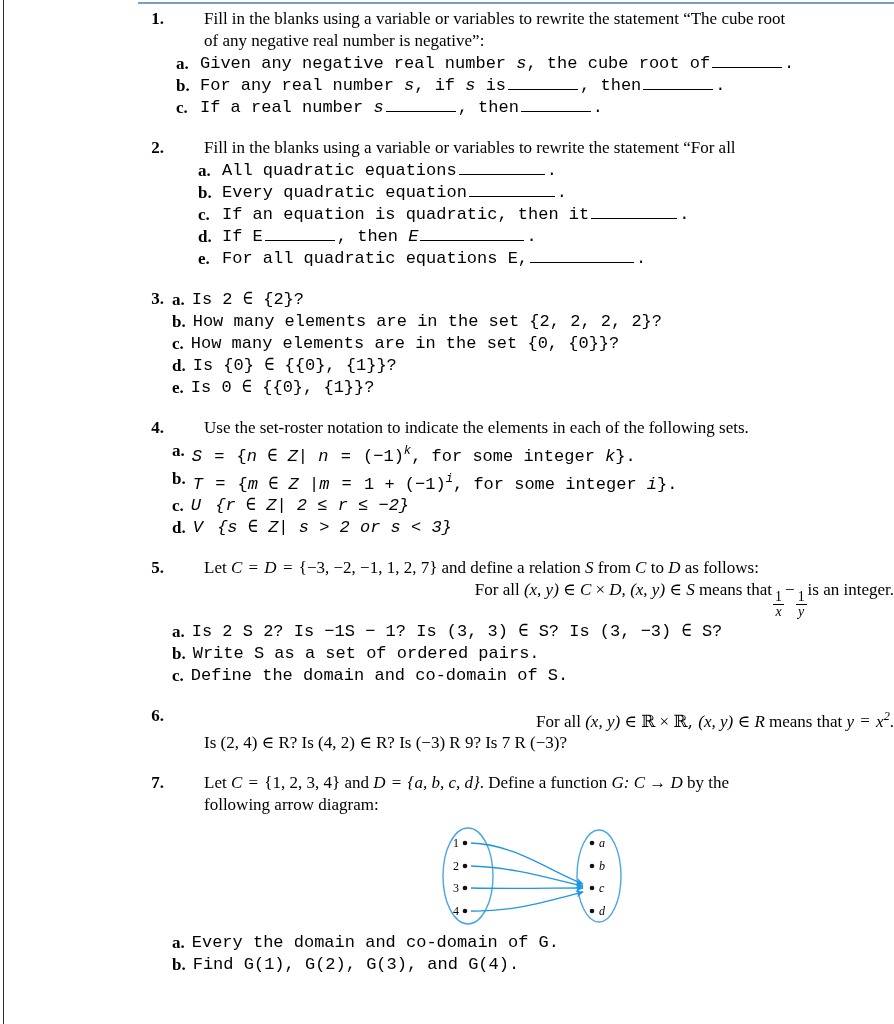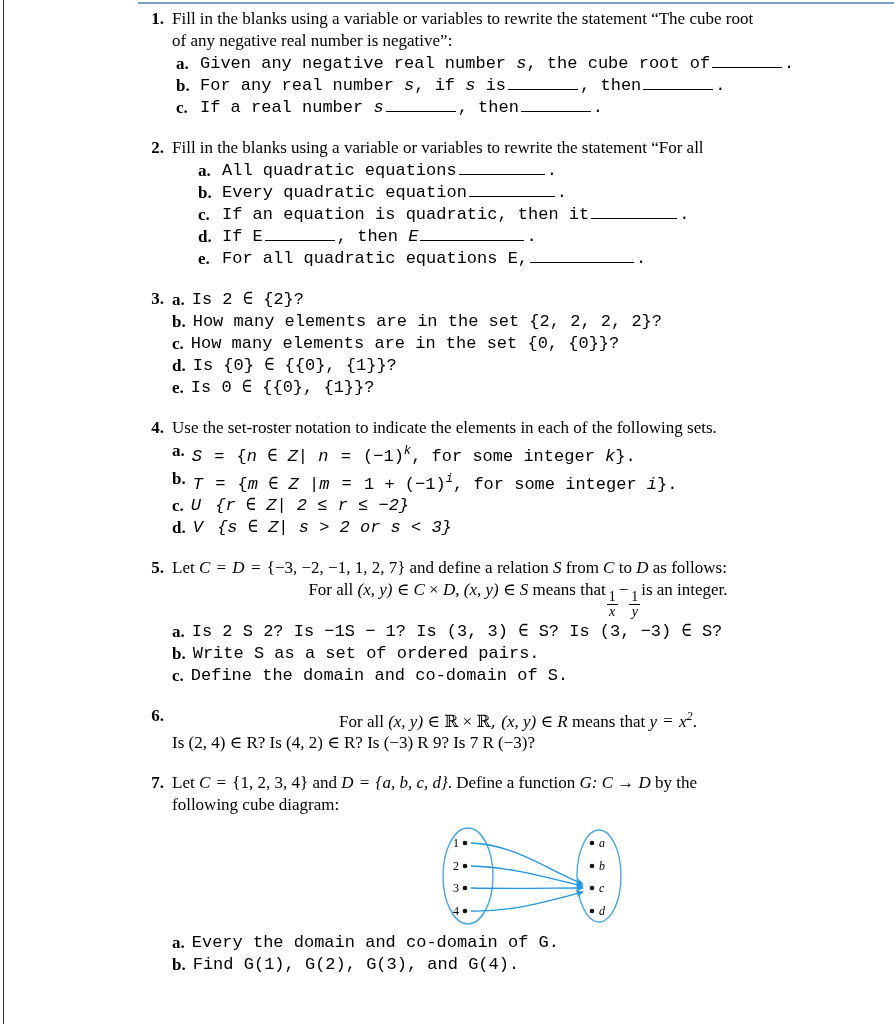--- a/index.html
+++ b/index.html
@@ -58,42 +58,42 @@
     text-align: right;
     padding-right: 8px;
     font-size: 17px;
     line-height: 22px;
   }
   .qbody {
     flex: 1 1 auto;
     font-size: 17px;
     line-height: 22px;
   }
-  .stem { display: block; }
+  .stem { display: block; margin-left: 32px; }
 
   
   .parts { margin-top: 1px; }
   .parts.indent-wide { margin-left: 26px; }
   .parts.indent-narrow { margin-left: 4px; }
 
   .part {
     display: flex;
     align-items: flex-start;
     line-height: 22px;
   }
   .plab {
     font-weight: bold;
     flex: 0 0 auto;
     padding-right: 7px;
   }
   .plab.wide { width: 17px; }
   .ptext { flex: 1 1 auto; font-family: Liberation Mono, monospace; }
 
   .centered-line {
-    text-align: center;
+    text-align: right;
     display: block;
     margin-left: -30px;
   }
 
   
   .mi { font-style: italic; }
   .mn { font-style: normal; }
   .bb { font-family: "DejaVu Serif", serif; font-style: normal; }
   .op { padding: 0 2px; }
 
@@ -382,21 +382,21 @@
         <span>{1, 2, 3, 4}</span>
         <span>and</span>
         <span class="mi">D</span>
         <span class="op">=</span>
         <span class="mi">{a, b, c, d}</span><span>. Define a function</span>
         <span class="mi">G: C</span>
         <span>→</span>
         <span class="mi">D</span>
         <span>by the</span>
       </span>
-      <span class="stem">following cube diagram:</span>
+      <span class="stem">following arrow diagram:</span>
 
       <div class="diagram-wrap">
         <svg class="diagram" width="200" height="108" viewBox="0 0 200 108">
           <defs>
             <marker id="ah" markerWidth="7" markerHeight="7" refX="5.4" refY="3" orient="auto">
               <path d="M0,0.3 L6,3 L0,5.7 L1.6,3 Z" fill="#2196e3"></path>
             </marker>
           </defs>
 
           <ellipse cx="35" cy="54" rx="25" ry="48" fill="none" stroke="#4aa8e0" stroke-width="1.4"></ellipse>

